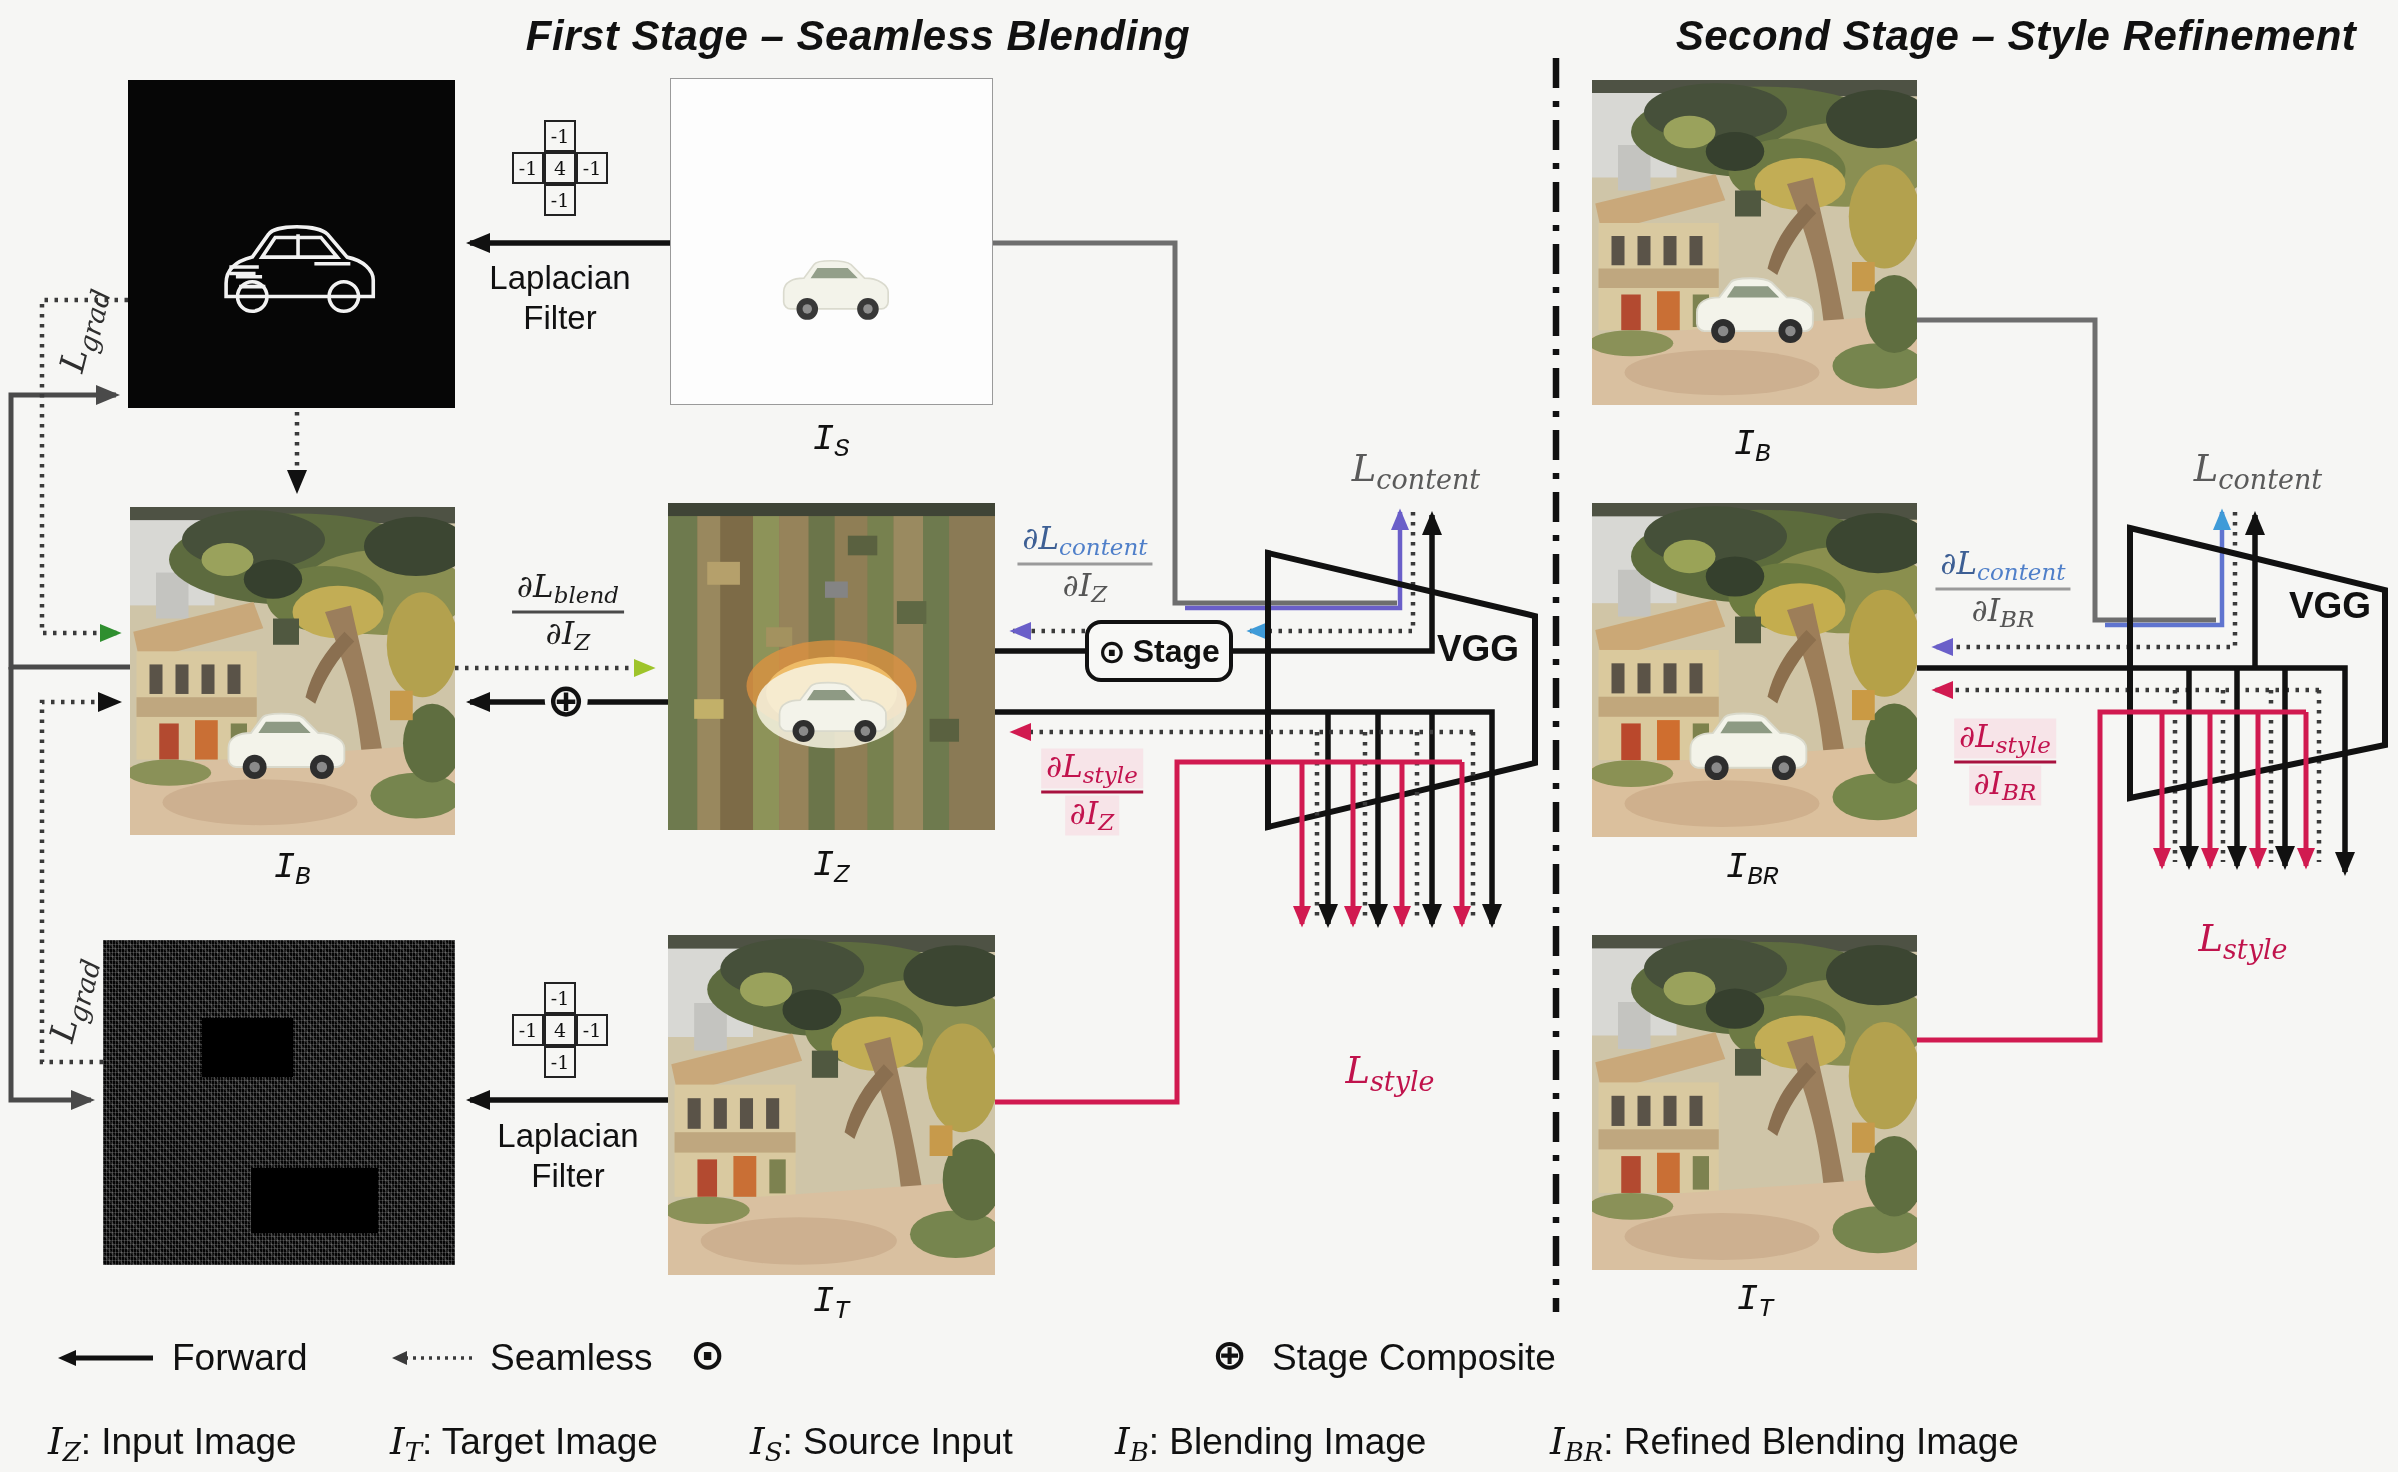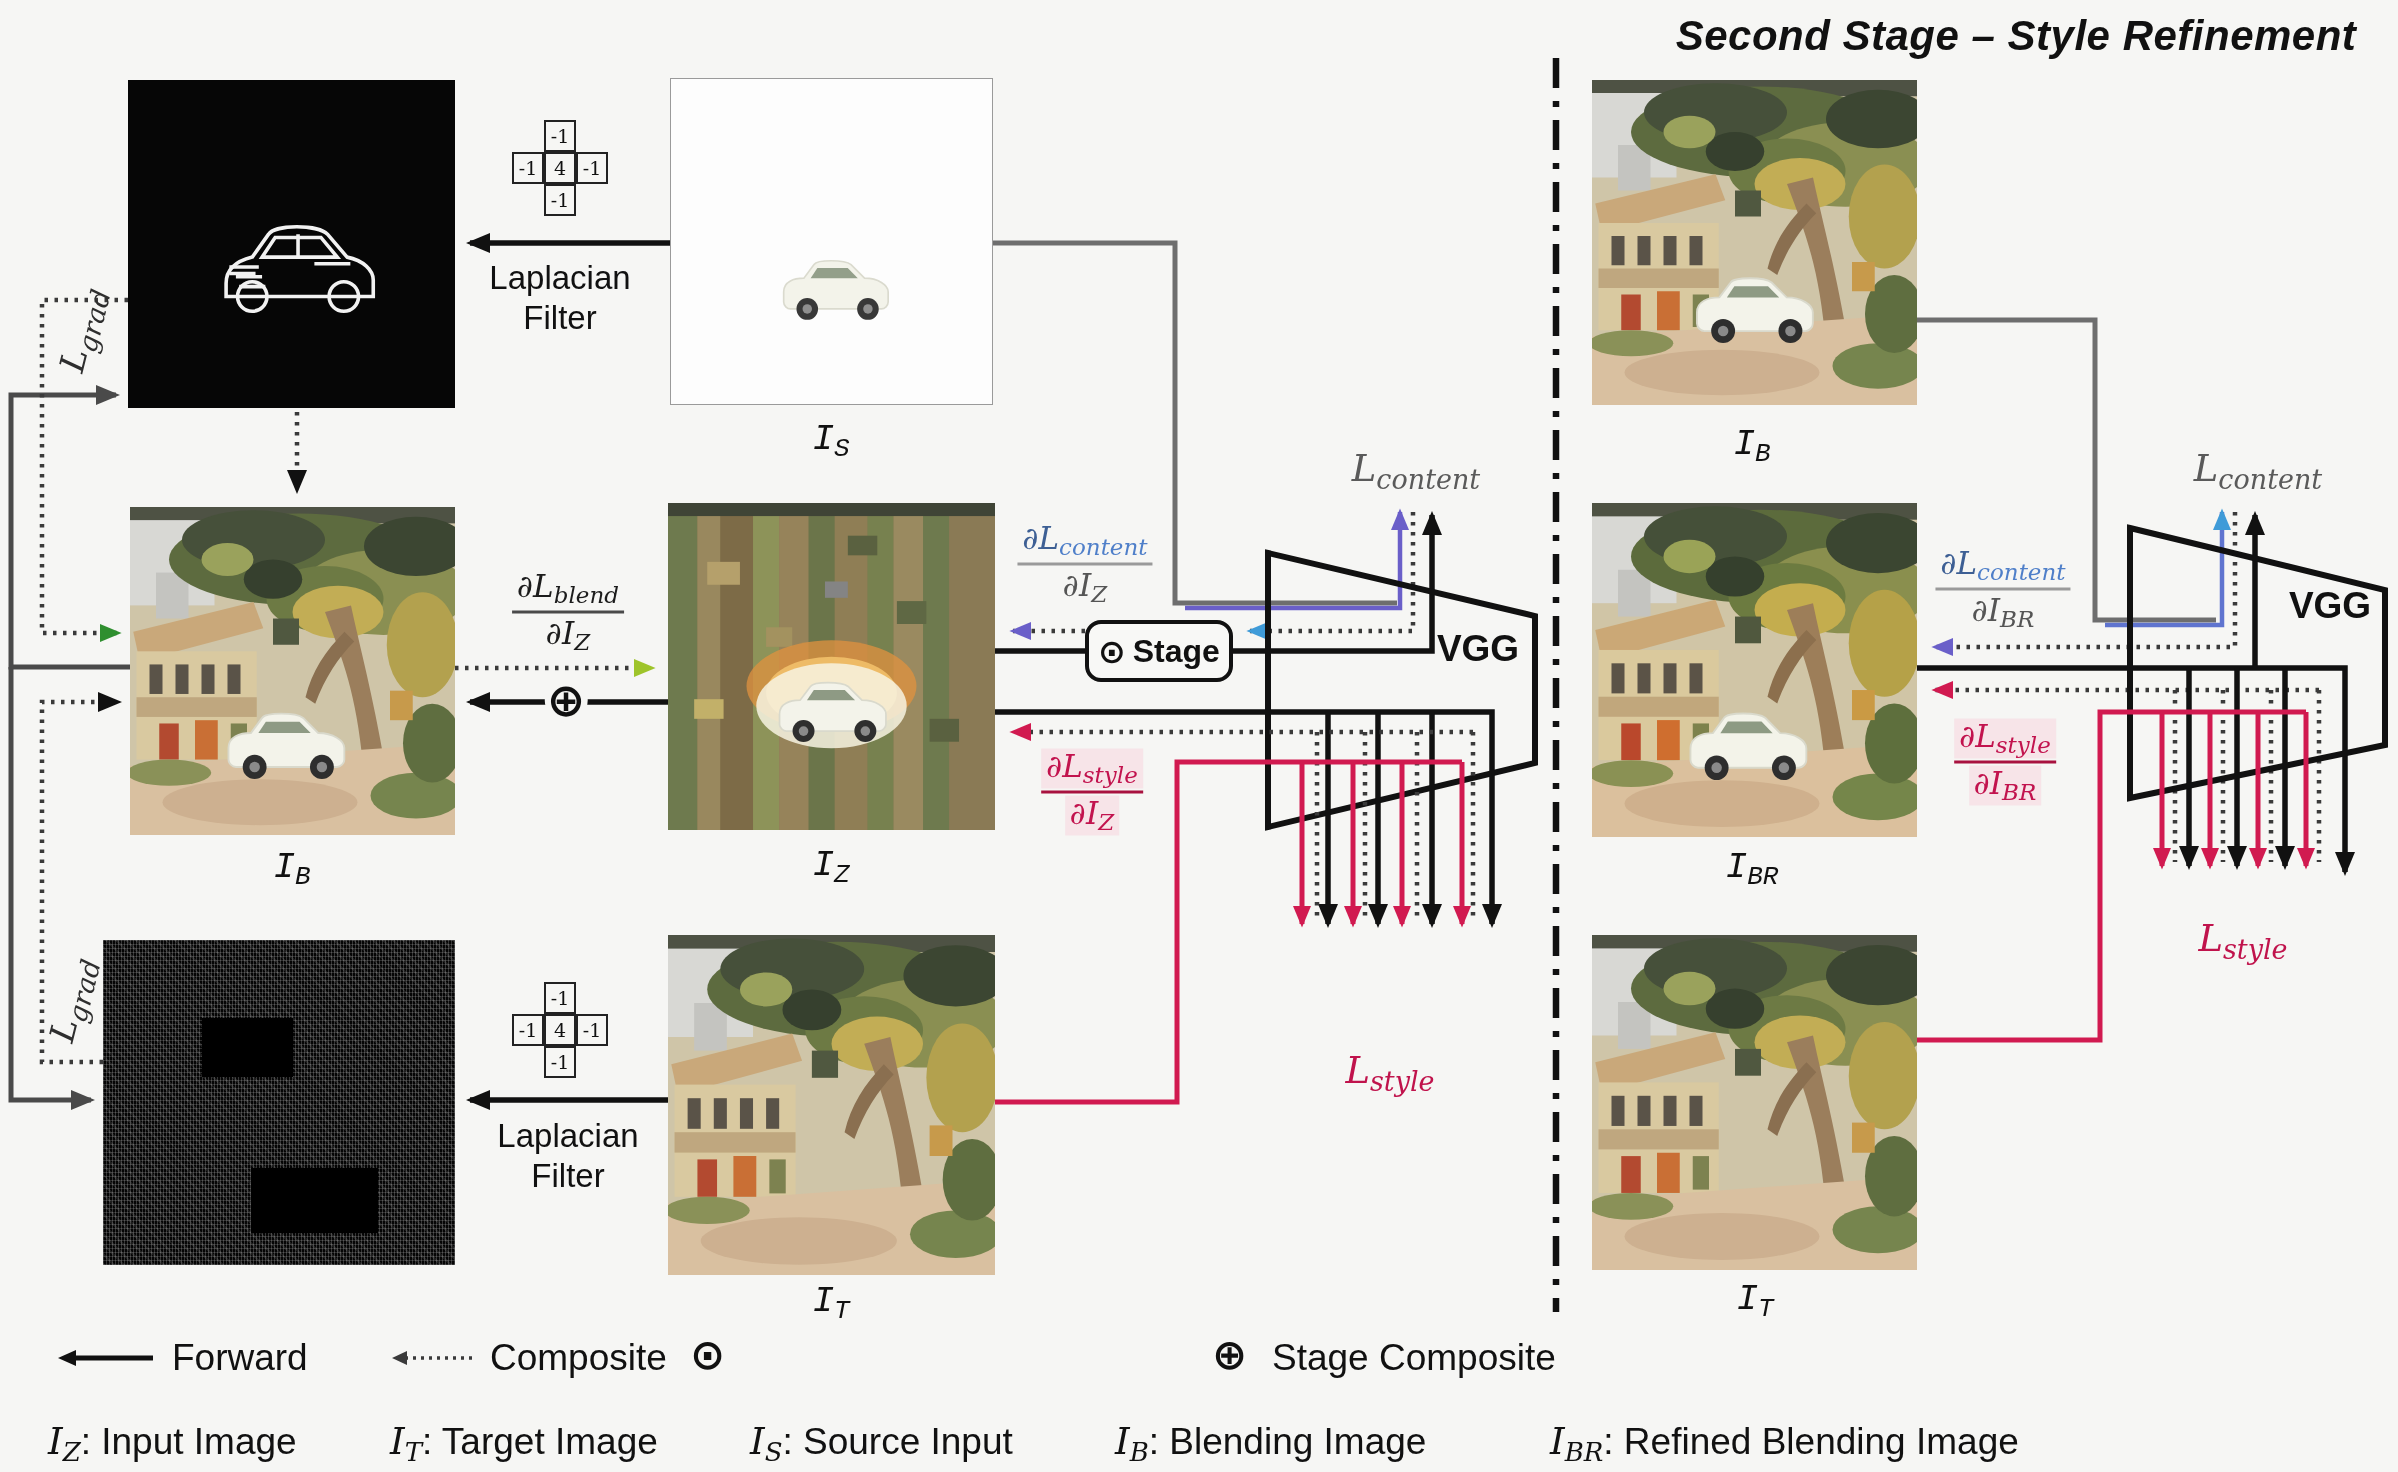--- a/index.html
+++ b/index.html
@@ -242,20 +242,21 @@
         <rect x="48" y="24" width="7" height="5" fill="#848484"></rect>
         <rect x="8" y="60" width="9" height="6" fill="#c2b069"></rect>
         <rect x="80" y="66" width="9" height="7" fill="#5a6140"></rect>
         <ellipse cx="50" cy="56" rx="26" ry="14" fill="#e0913f" opacity="0.75"></ellipse>
         <ellipse cx="50" cy="58" rx="20" ry="11" fill="#f2c06a" opacity="0.9"></ellipse>
         <ellipse cx="50" cy="62" rx="23" ry="13" fill="#f7f3e2" opacity="0.85"></ellipse>
       </g>
     </defs>
   </svg>
 
+  <div class="abs title cx" style="left:858px;top:12px;">First Stage – Seamless Blending</div>
   <div class="abs title cx" style="left:2016px;top:12px;">Second Stage – Style Refinement</div>
 
   <div class="imgbox above" style="left:128px;top:80px;width:327px;height:328px;background:#060606;">
     <svg viewBox="0 0 100 100" preserveAspectRatio="none">
       <g fill="none" stroke="#f2f2f2" stroke-width="1.1">
         <path d="M30,62 C30,57 34,55 38,54 L43,47 C45,44 58,44 61,47 L67,54 C72,55 75,58 75,61 L75,66 L30,66 Z"></path>
         <path d="M45,48 L59,48 L64,54 L41,54 Z"></path>
         <circle cx="38" cy="66" r="4.5"></circle>
           <circle cx="66" cy="66" r="4.5"></circle>
         <path d="M31,57 L40,57 M33,60 L41,60 M34,63 L42,63 M31,59 L39,59"></path>
@@ -431,21 +432,21 @@
   <svg class="abs above" style="left:58px;top:1346px;" width="95" height="24">
     <line x1="95" y1="12" x2="14" y2="12" stroke="#111" stroke-width="5"></line>
     <polygon points="0,12 18,4 18,20" fill="#111"></polygon>
   </svg>
   <div class="abs legend-txt above" style="left:172px;top:1337px;">Forward</div>
 
   <svg class="abs above" style="left:392px;top:1348px;" width="80" height="20">
     <line x1="80" y1="10" x2="12" y2="10" stroke="#3a3a3a" stroke-width="3.5" stroke-dasharray="3 5"></line>
     <polygon points="0,10 15,3 15,17" fill="#3a3a3a"></polygon>
   </svg>
-  <div class="abs legend-txt above" style="left:490px;top:1337px;">Composite</div>
+  <div class="abs legend-txt above" style="left:490px;top:1337px;">Seamless</div>
 
   <div class="abs opglyph above" style="left:690px;top:1334px;">⊙</div>
 
   <div class="abs opglyph above" style="left:1212px;top:1334px;">⊕</div>
   <div class="abs legend-txt above" style="left:1272px;top:1337px;">Stage Composite</div>
 
   <div class="abs gloss above" style="left:48px;top:1420px;">
     <span class="sym"><span>I</span><span class="sub">Z</span></span><span>: Input Image</span>
   </div>
   <div class="abs gloss above" style="left:390px;top:1420px;">

